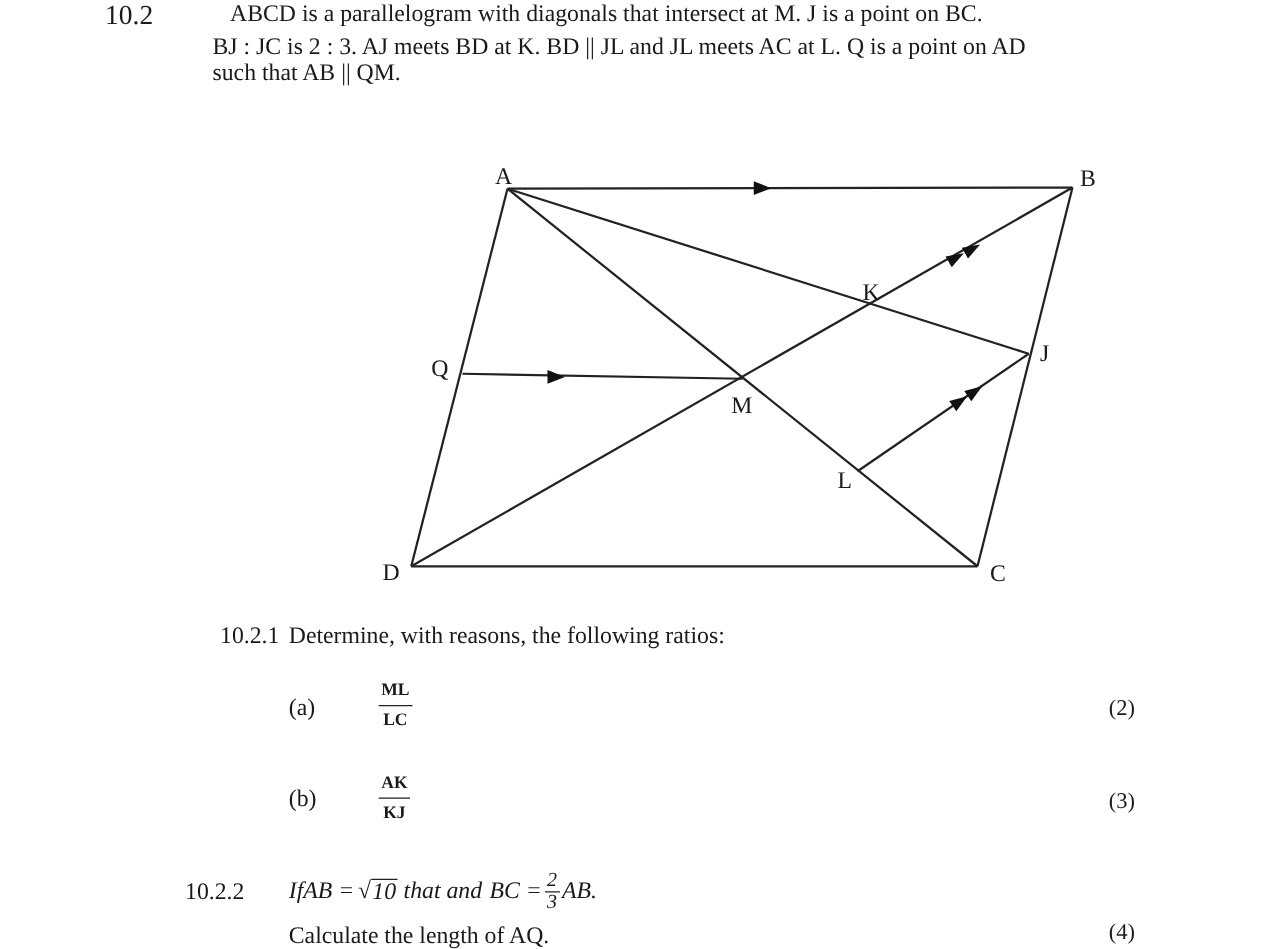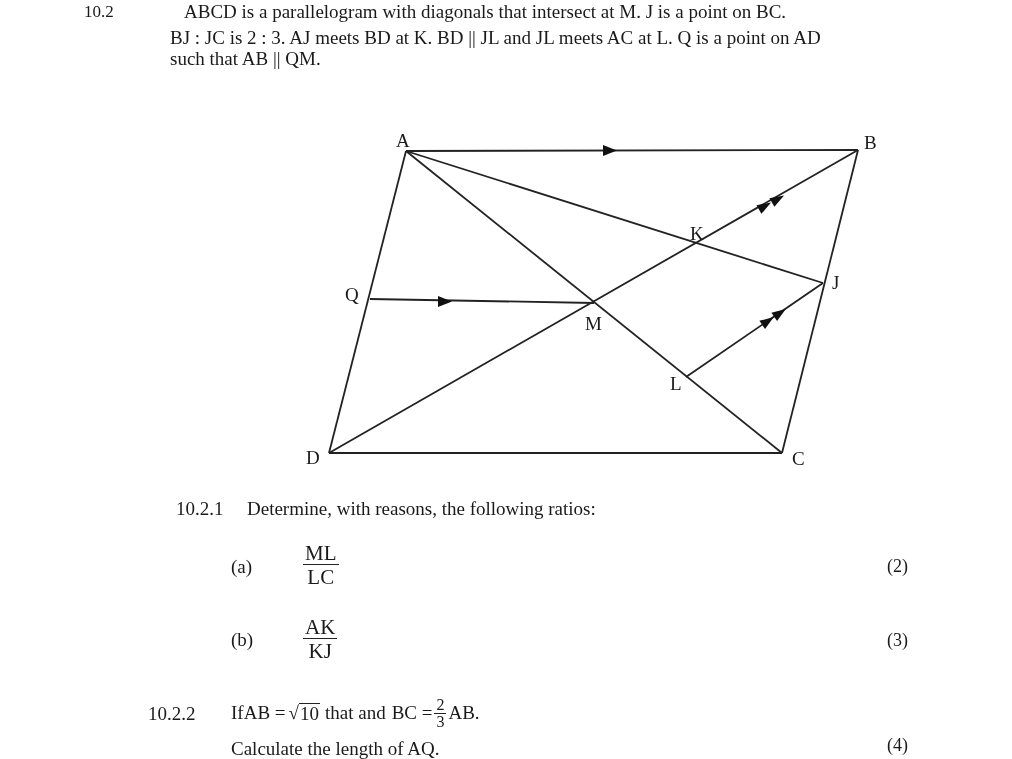--- a/index.html
+++ b/index.html
@@ -1,21 +1,21 @@
 <!DOCTYPE html>
 <html><head>
   <meta charset="utf-8">
   <style>
     html, body { margin:0; padding:0; background:#ffffff; }
     body { width:1012px; height:759px; position:relative; overflow:hidden;
            font-family:"Liberation Serif", "DejaVu Serif", serif; color:#1a1a1a; }
     .abs { position:absolute; white-space:nowrap; }
     .t { font-size:19px; line-height:24px; }
-    .qnum { font-size:17px; }
-    .frac { position:absolute; text-align:center; font-size:21px; }
+    .qnum { font-size:22px; }
+    .frac { position:absolute; text-align:center; font-size:14px;font-weight:bold; }
     .frac .num { display:block; padding:0 2px; border-bottom:1.5px solid #222; line-height:22px; }
     .frac .den { display:block; line-height:24px; }
     .marks { font-size:18px; }
     svg text { font-family:"Liberation Serif", "DejaVu Serif", serif; font-size:19px; fill:#1a1a1a; }
     .sqrt { display:inline-block; border-top:1.5px solid #222; line-height:20px; padding:0 1px; }
     .sfrac { display:inline-flex; flex-direction:column; vertical-align:middle; text-align:center; font-size:16px; line-height:16px; margin:0 2px; }
     .sfrac .n { border-bottom:1.5px solid #222; padding:0 2px; }
   </style>
 </head>
 <body>
@@ -66,38 +66,38 @@
   <text x="792" y="465">C</text>
   <text x="306" y="464">D</text>
   <text x="585" y="330">M</text>
   <text x="832" y="289">J</text>
   <text x="690" y="240">K</text>
   <text x="670" y="390">L</text>
   <text x="345" y="301">Q</text>
 </svg>
 
 <div class="abs t" style="left:148px; top:497px;margin-left:28px;">10.2.1</div>
-<div class="abs t" style="left:231px; top:497px;margin-left:16px;">Determine, with reasons, the following ratios:</div>
+<div class="abs t" style="left:231px; top:497px;">Determine, with reasons, the following ratios:</div>
 
 <div class="abs t" style="left:231px; top:555px;">(a)</div>
 <div class="frac" style="left:303px; top:542px;">
   <span class="num">ML</span>
   <span class="den">LC</span>
 </div>
 <div class="abs marks" style="left:887px; top:556px;">(2)</div>
 
 <div class="abs t" style="left:231px; top:628px;">(b)</div>
 <div class="frac" style="left:303px; top:616px;">
   <span class="num">AK</span>
   <span class="den">KJ</span>
 </div>
 <div class="abs marks" style="left:887px; top:630px;">(3)</div>
 
 <div class="abs t" style="left:148px; top:702px;">10.2.2</div>
-<div class="abs t" style="left:231px; top:693px; display:flex; align-items:center; height:40px;">
+<div class="abs t" style="left:231px; top:693px; display:flex; align-items:center; height:40px;font-style:italic;">
   <span>If</span>
   <span style="">AB =</span>
   <span style="margin-left:3px;">√</span>
     <span class="sqrt">10</span>
   <span style="margin-left:5px;">that and</span>
   <span style="margin-left:6px;">BC =</span>
   <span class="sfrac">
     <span class="n">2</span>
     <span>3</span>
   </span>

